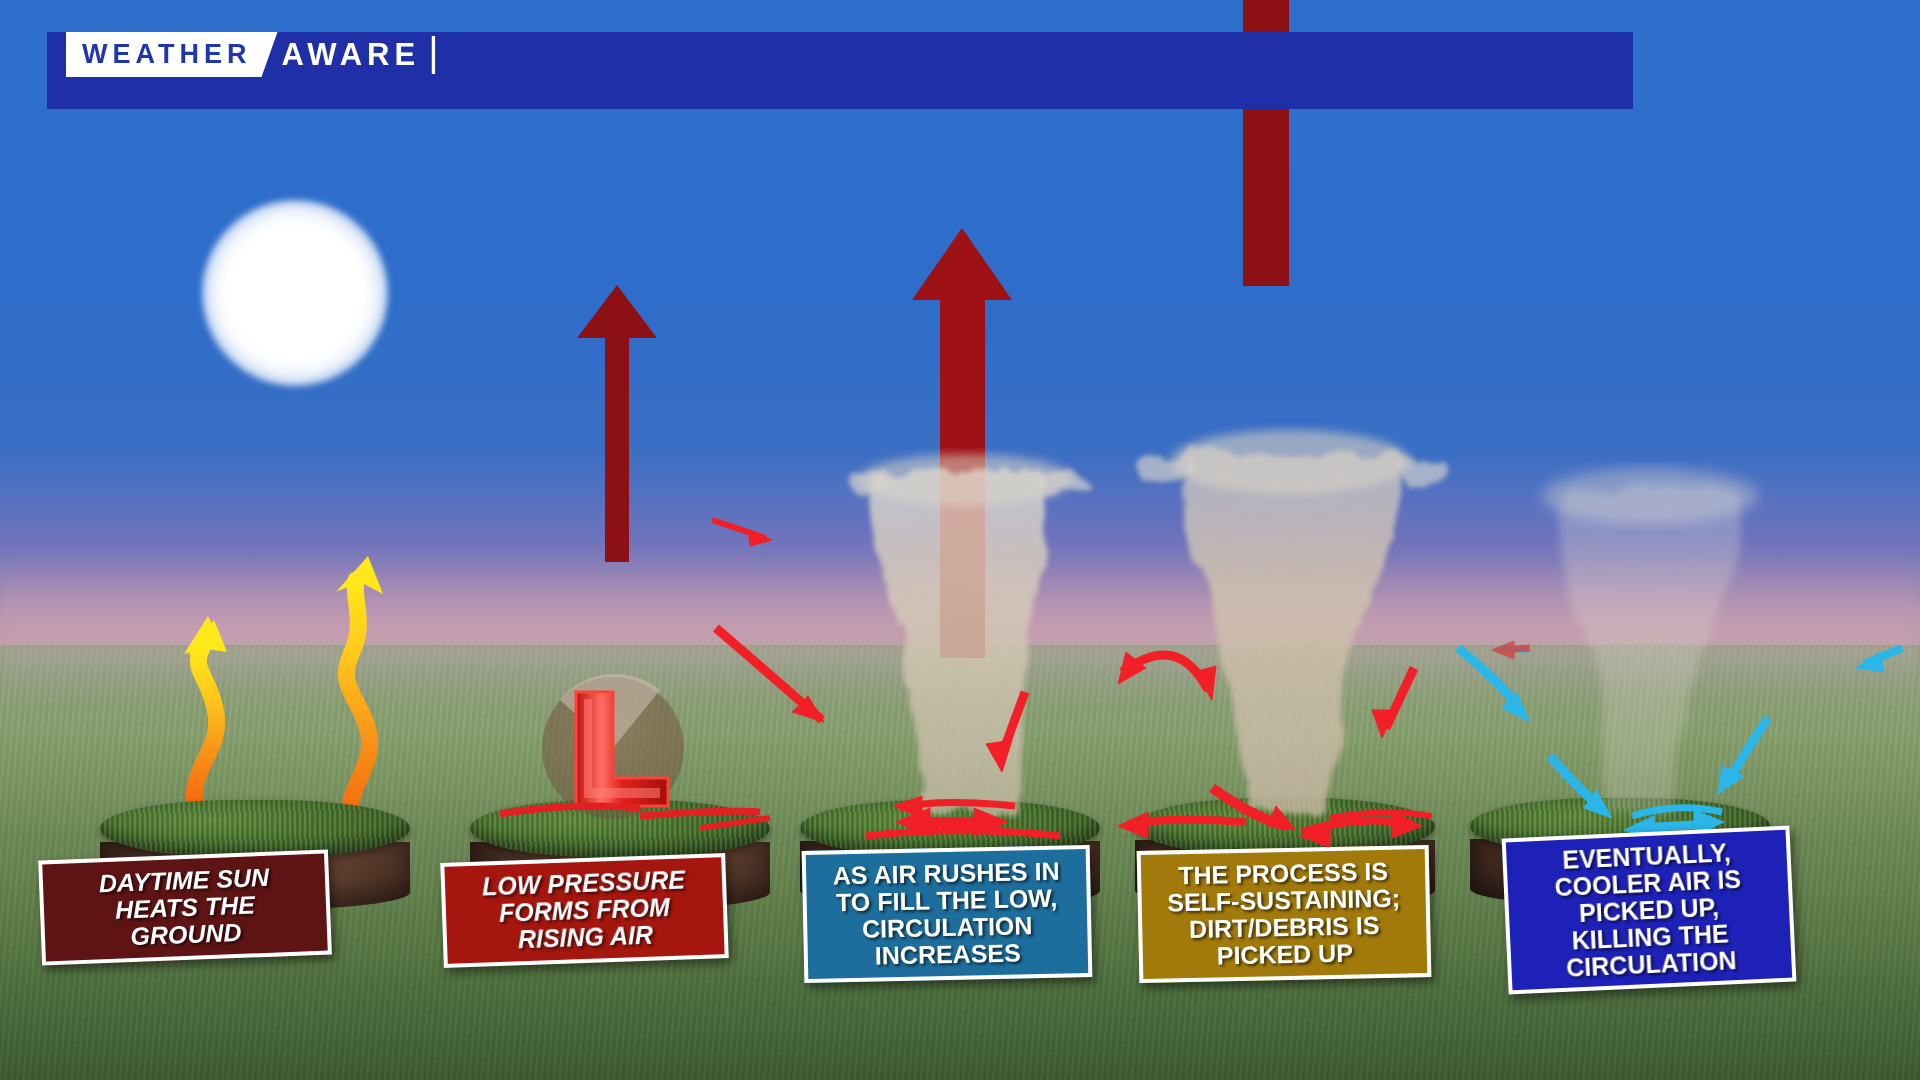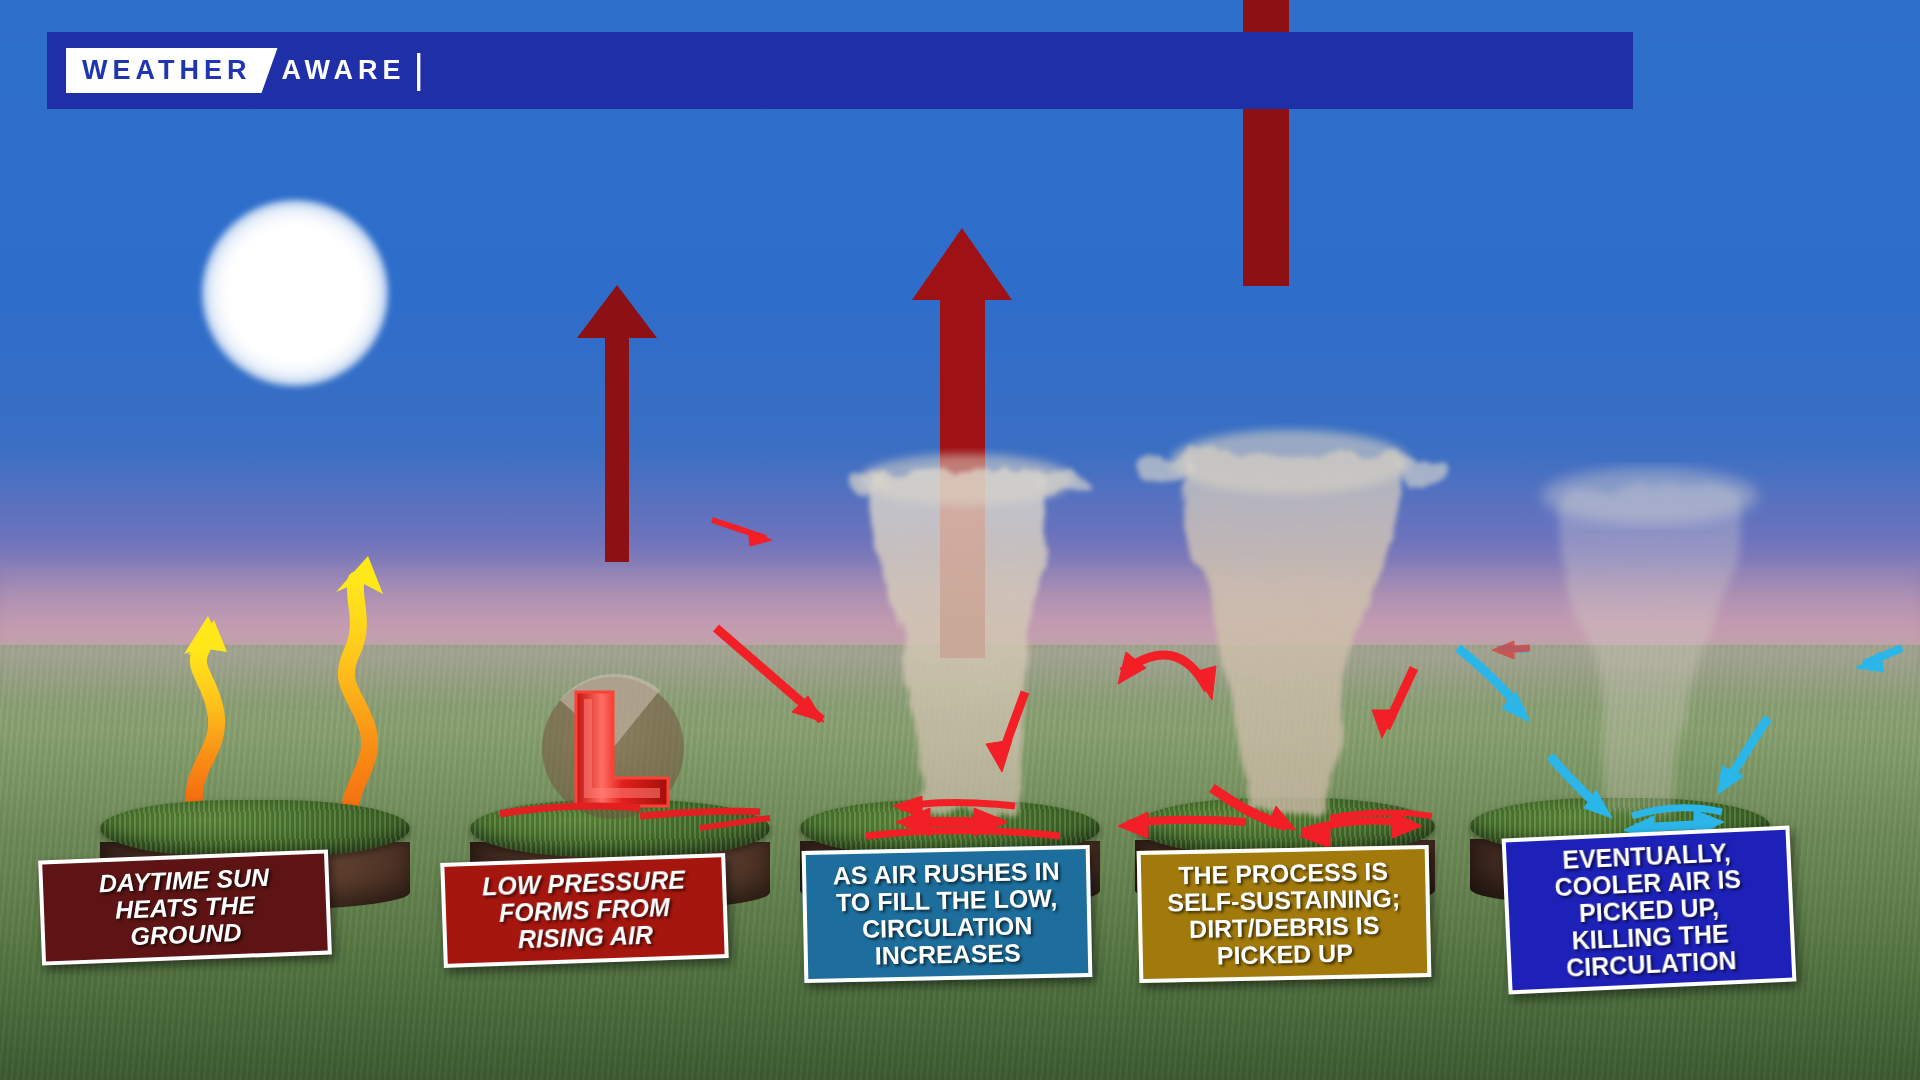--- a/index.html
+++ b/index.html
@@ -77,31 +77,31 @@
     white-space:pre-line;
   }
   .caption.italic { font-style:italic; }
 
   
   .svgo { position:absolute; left:0; top:0; width:1920px; height:1080px; pointer-events:none; }
 
   
   .titlebar {
     position:absolute; left:47px; top:32px; width:1586px; height:77px;
-    background:#1E2FA8; display:flex; align-items:center;
+    background:#1E2FA8; display:flex; align-items:flex-start;
   }
   .logo-wrap { display:flex; align-items:center; height:45px; margin-left:19px; }
   .logo-weather {
     background:#fff; color:#2036B0; font-weight:bold; font-size:27px; letter-spacing:5px;
     height:45px; display:flex; align-items:center; padding:0 14px 0 16px;
     clip-path:polygon(0 0, 100% 0, calc(100% - 16px) 100%, 0 100%);
     padding-right:26px;
   }
   .logo-aware {
-    color:#fff; font-weight:bold; font-size:27px; letter-spacing:5px;
+    color:#fff; font-weight:bold; font-size:31px; letter-spacing:5px;
     display:flex; align-items:center; height:45px; padding-left:4px;
   }
   .title-sep { color:#fff; font-size:40px; font-weight:400; margin:0 10px 0 8px; line-height:1; padding-bottom:4px;}
   .title-main { color:#fff; font-weight:bold; font-size:42px; letter-spacing:.5px; }
 </style>
 </head>
 <body>
 
 <div id="stage">
 

